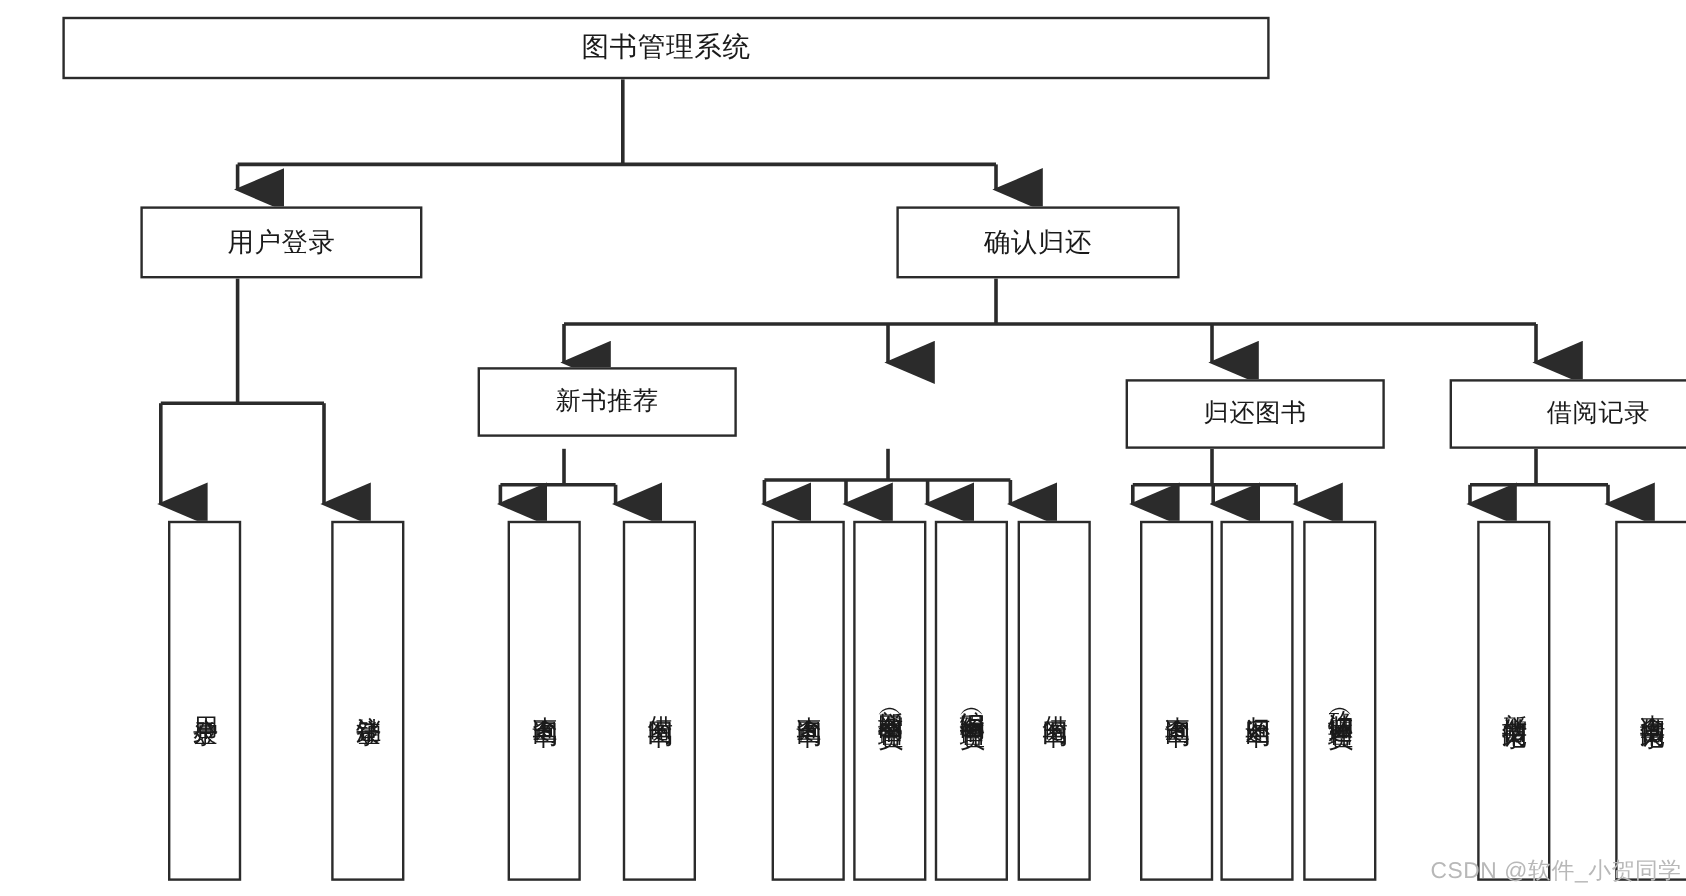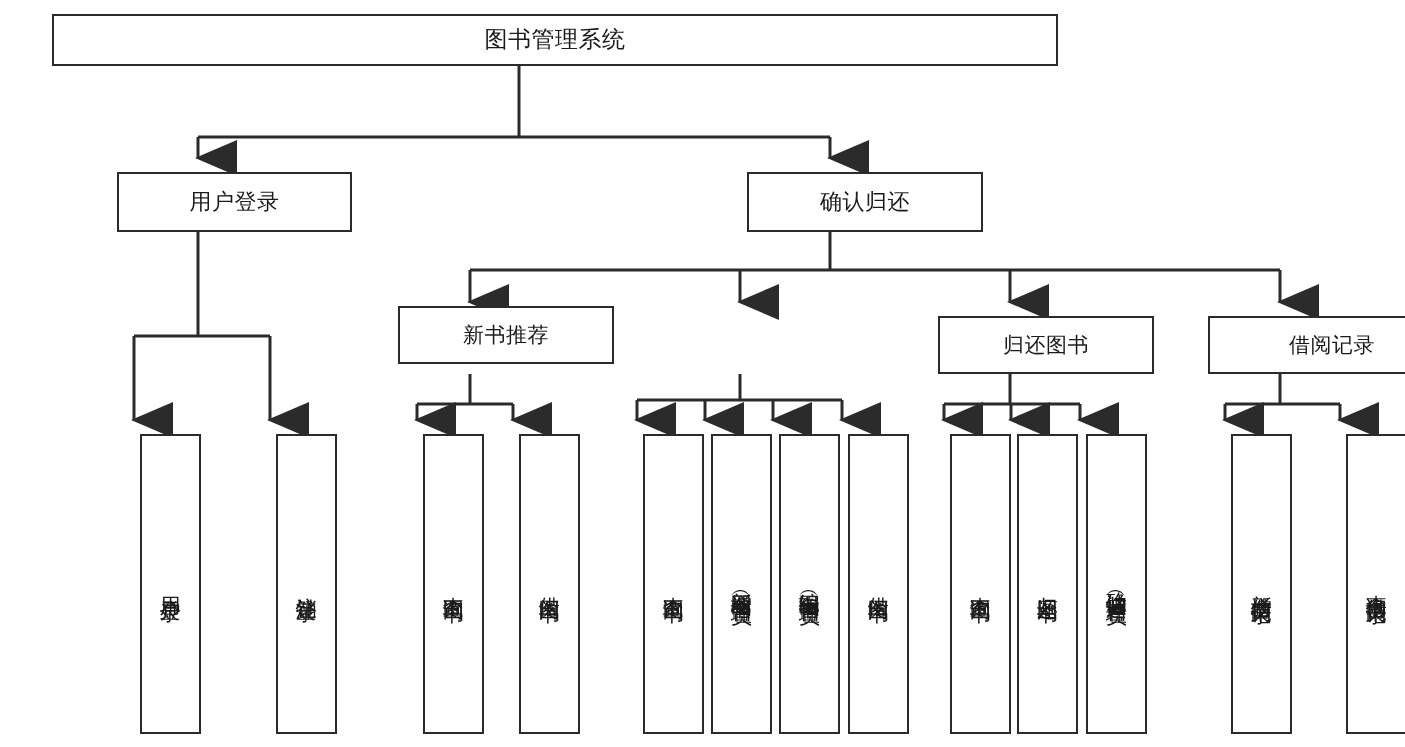--- a/index.html
+++ b/index.html
@@ -177,14 +177,15 @@
     <span class="label">确认归还（管理员）</span>
   </div>
 
   <div class="node node-leaf" style="left:1195px; top:434px; width:61px; height:300px;">
     <span class="label">新增借阅记录</span>
   </div>
   <div class="node node-leaf" style="left:1310px; top:434px; width:61px; height:300px;">
     <span class="label">查询借阅记录</span>
   </div>
 
+  <div class="watermark" style="left:1192px; top:713px;">CSDN @软件_小贺同学</div>
 
 </div>
 
 </body></html>

